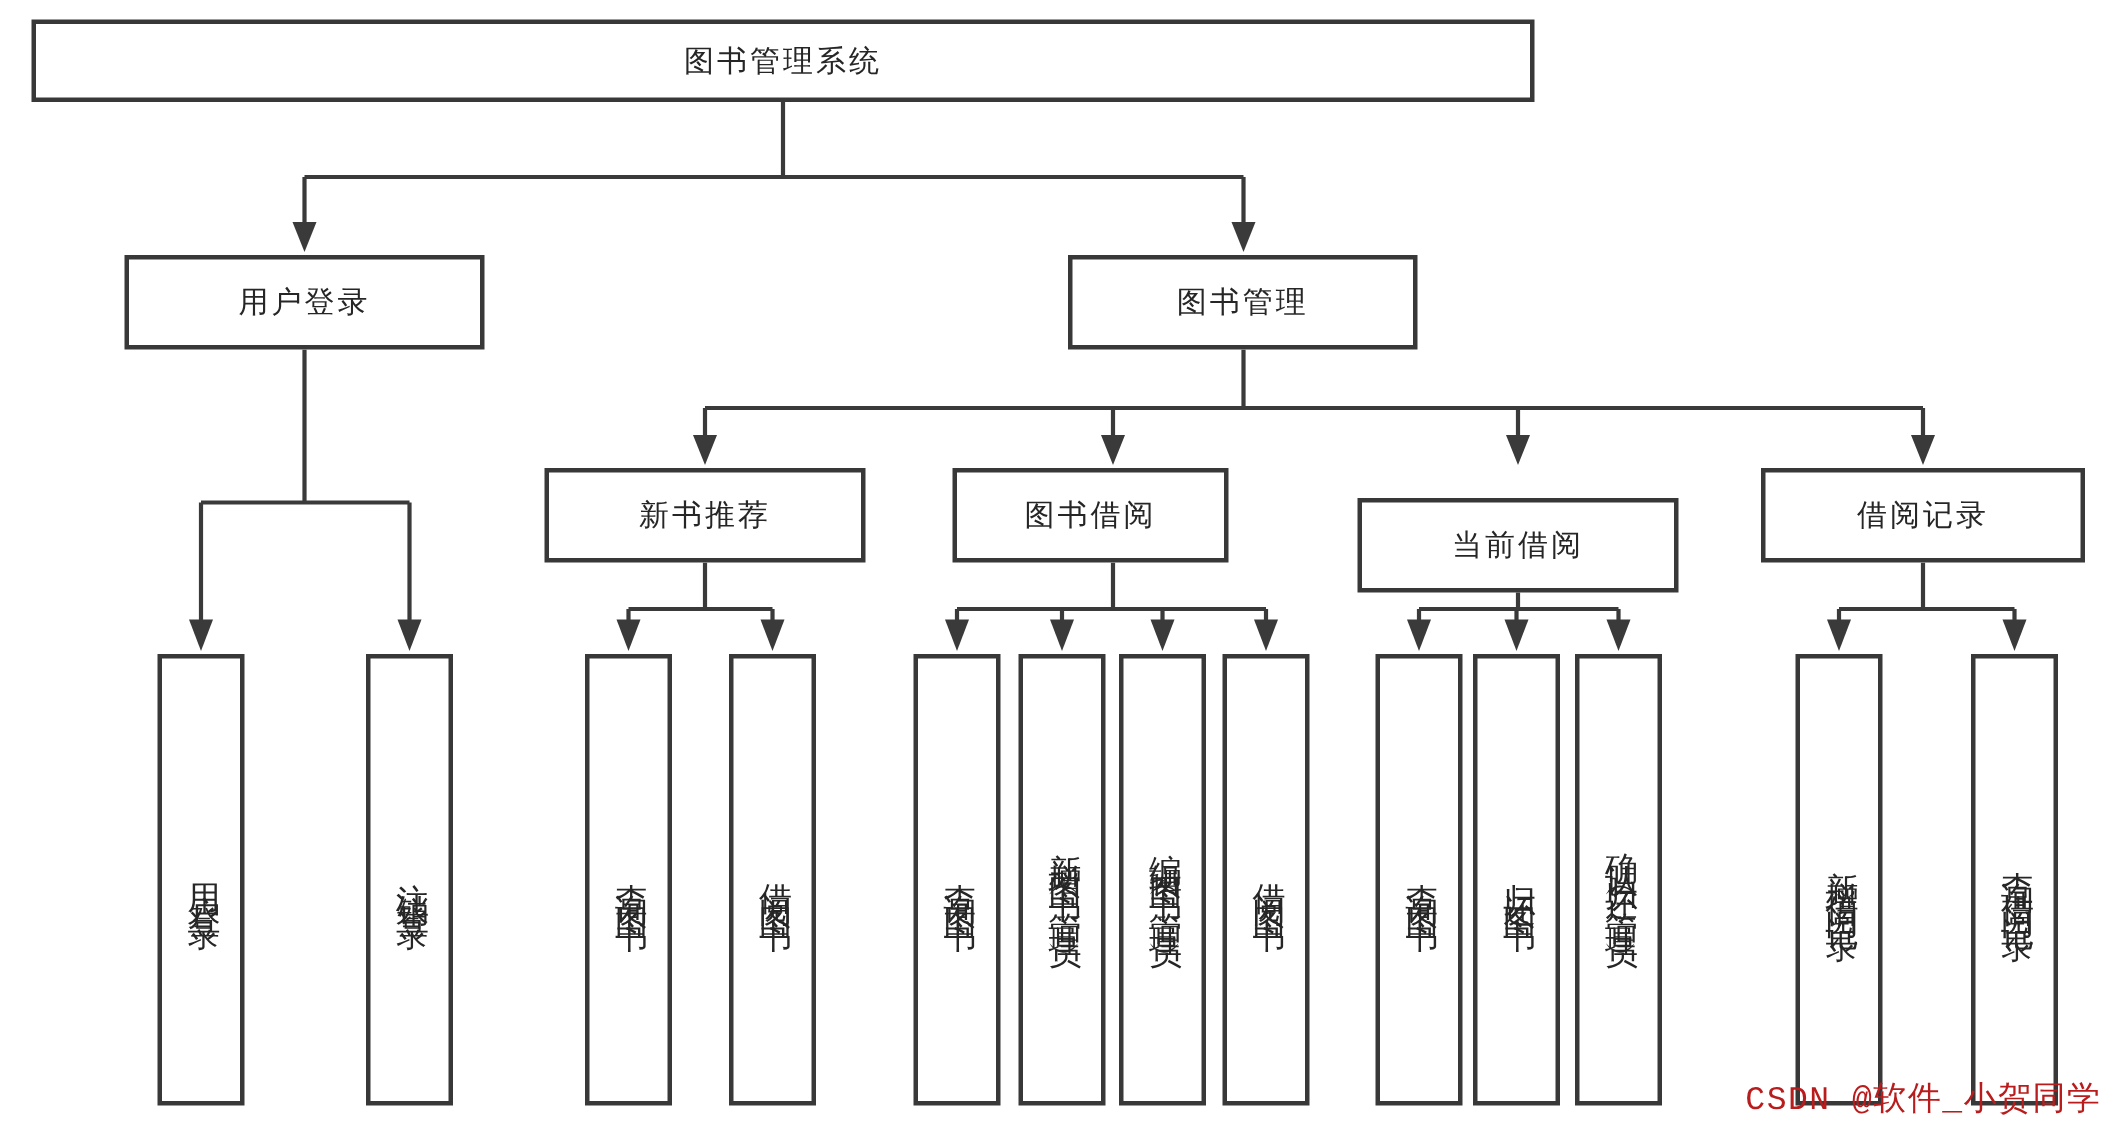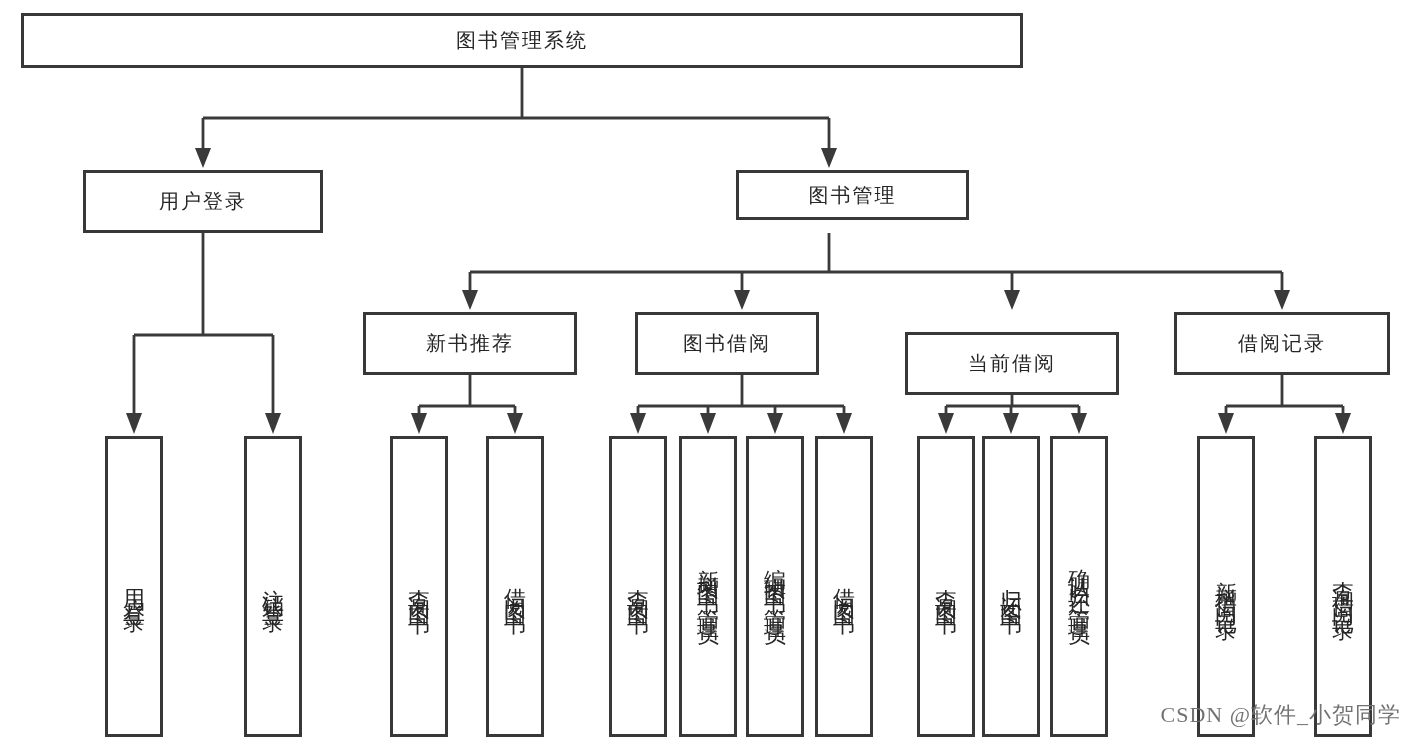--- a/index.html
+++ b/index.html
@@ -1,21 +1,21 @@
 <!DOCTYPE html>
 <html><head>
 <meta charset="utf-8">
 <style>
   html, body { margin: 0; padding: 0; background: #ffffff; }
   .canvas {
     position: relative;
     width: 1405px;
     height: 747px;
     background: #ffffff;
-    font-family: Liberation Serif, serif;
+    font-family: Liberation Mono, monospace;
     overflow: hidden;
     border-radius: 18px;
   }
   .connector-layer {
     position: absolute;
     left: 0; top: 0;
     width: 1405px; height: 747px;
     pointer-events: none;
   }
   .connector-layer path {
@@ -51,23 +51,23 @@
     writing-mode: vertical-rl;
     text-orientation: mixed;
     font-size: 22px;
     letter-spacing: 8px;
     line-height: 1;
     color: #262626;
   }
   .watermark {
     position: absolute;
     right: 4px;
-    bottom: 17px;
+    bottom: 0;
     font-size: 22px;
-    color: #737373;
+    color: #b91c1c;
     letter-spacing: 1px;
     z-index: 5;
     white-space: nowrap;
     text-align: right;
   }
 </style>
 </head>
 <body>
 
 <div class="canvas">
@@ -115,21 +115,21 @@
     </g>
   </svg>
 
   <div class="node" style="left:21px; top:13px; width:1002px; height:55px;">
     <span class="h-label">图书管理系统</span>
   </div>
 
   <div class="node" style="left:83px; top:170px; width:240px; height:63px;">
     <span class="h-label">用户登录</span>
   </div>
-  <div class="node" style="left:712px; top:170px; width:233px; height:50px;margin-left:24px;">
+  <div class="node" style="left:712px; top:170px; width:233px; height:63px;">
     <span class="h-label">图书管理</span>
   </div>
 
   <div class="node" style="left:363px; top:312px; width:214px; height:63px;">
     <span class="h-label">新书推荐</span>
   </div>
   <div class="node" style="left:635px; top:312px; width:184px; height:63px;">
     <span class="h-label">图书借阅</span>
   </div>
   <div class="node" style="left:905px; top:312px; width:214px; height:63px;margin-top:20px;">

